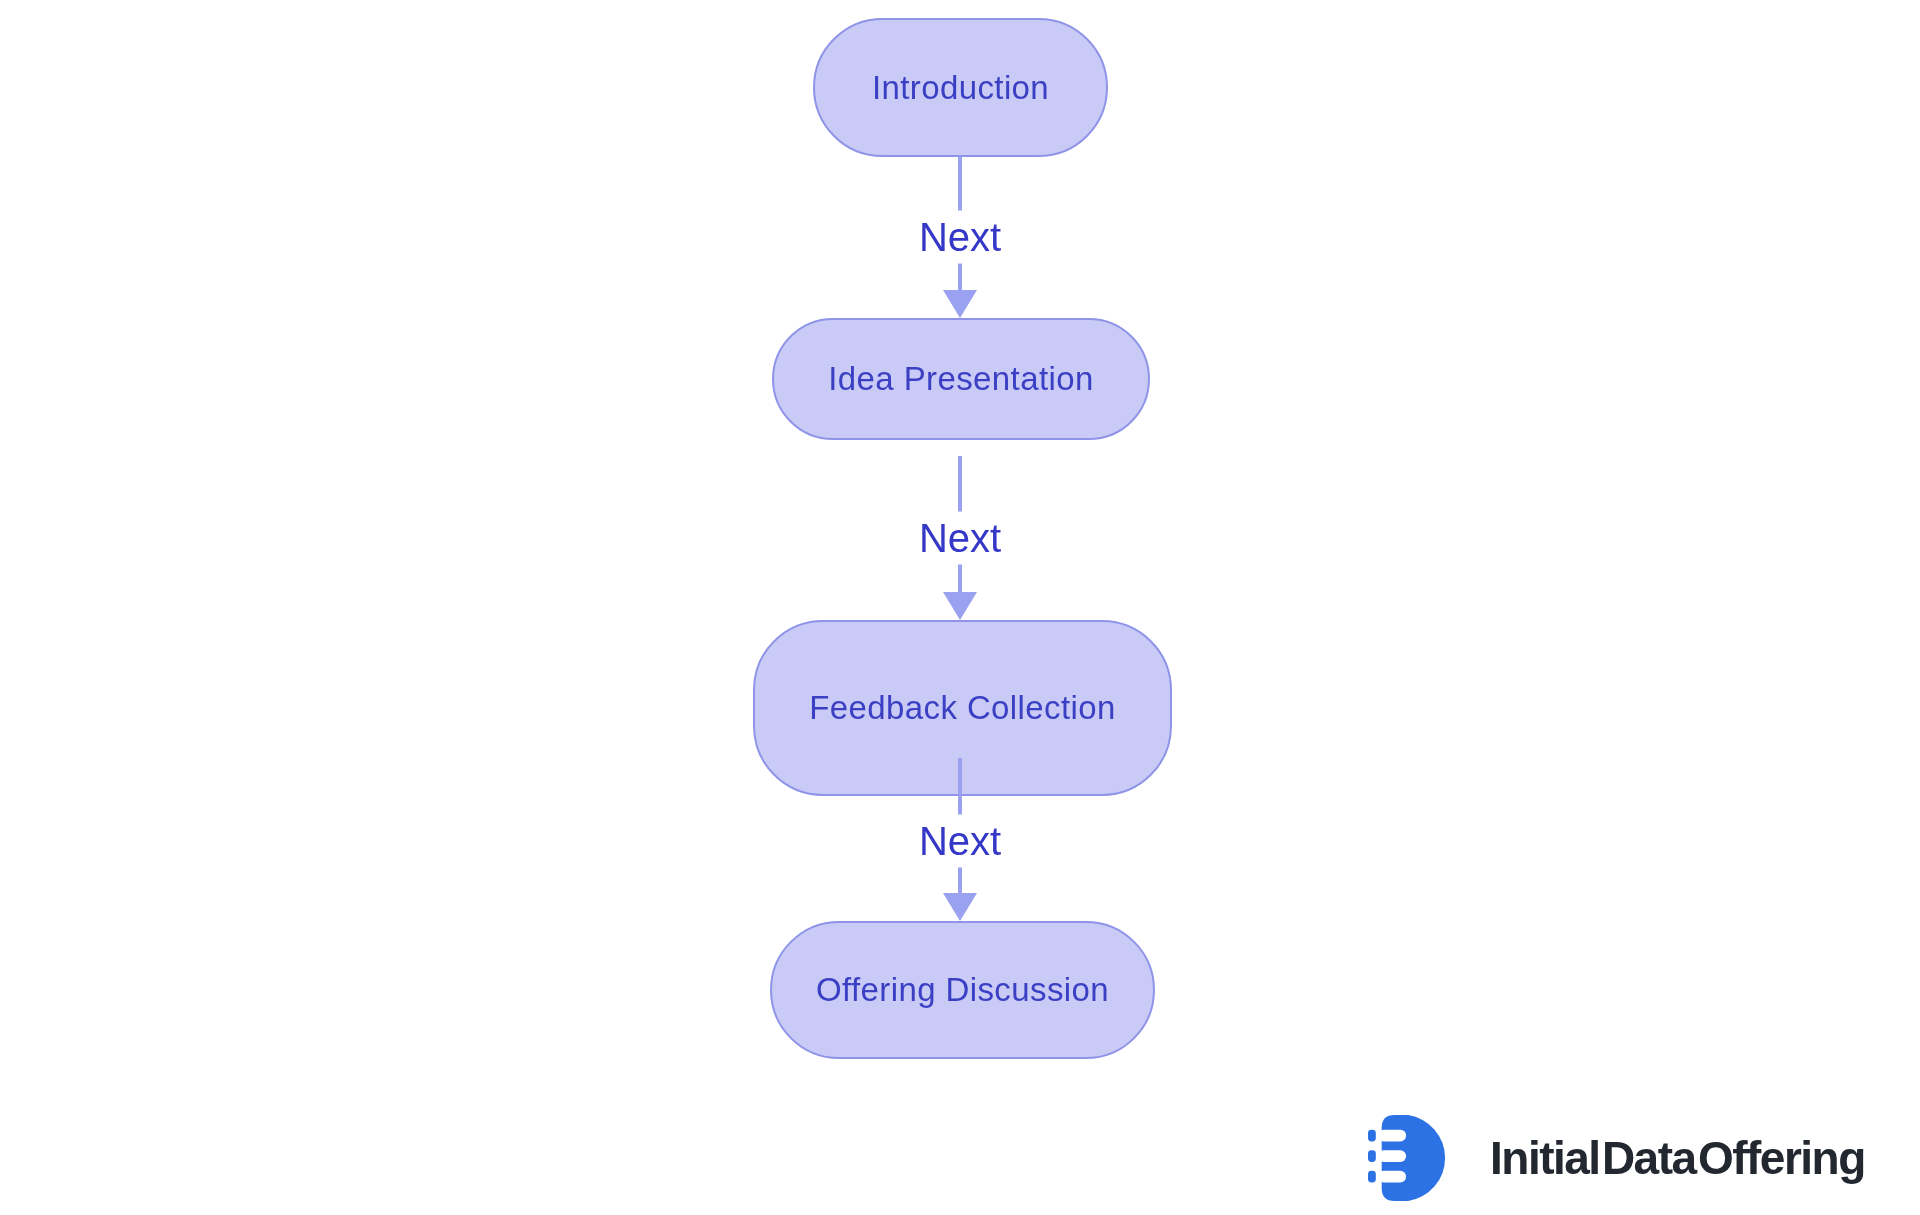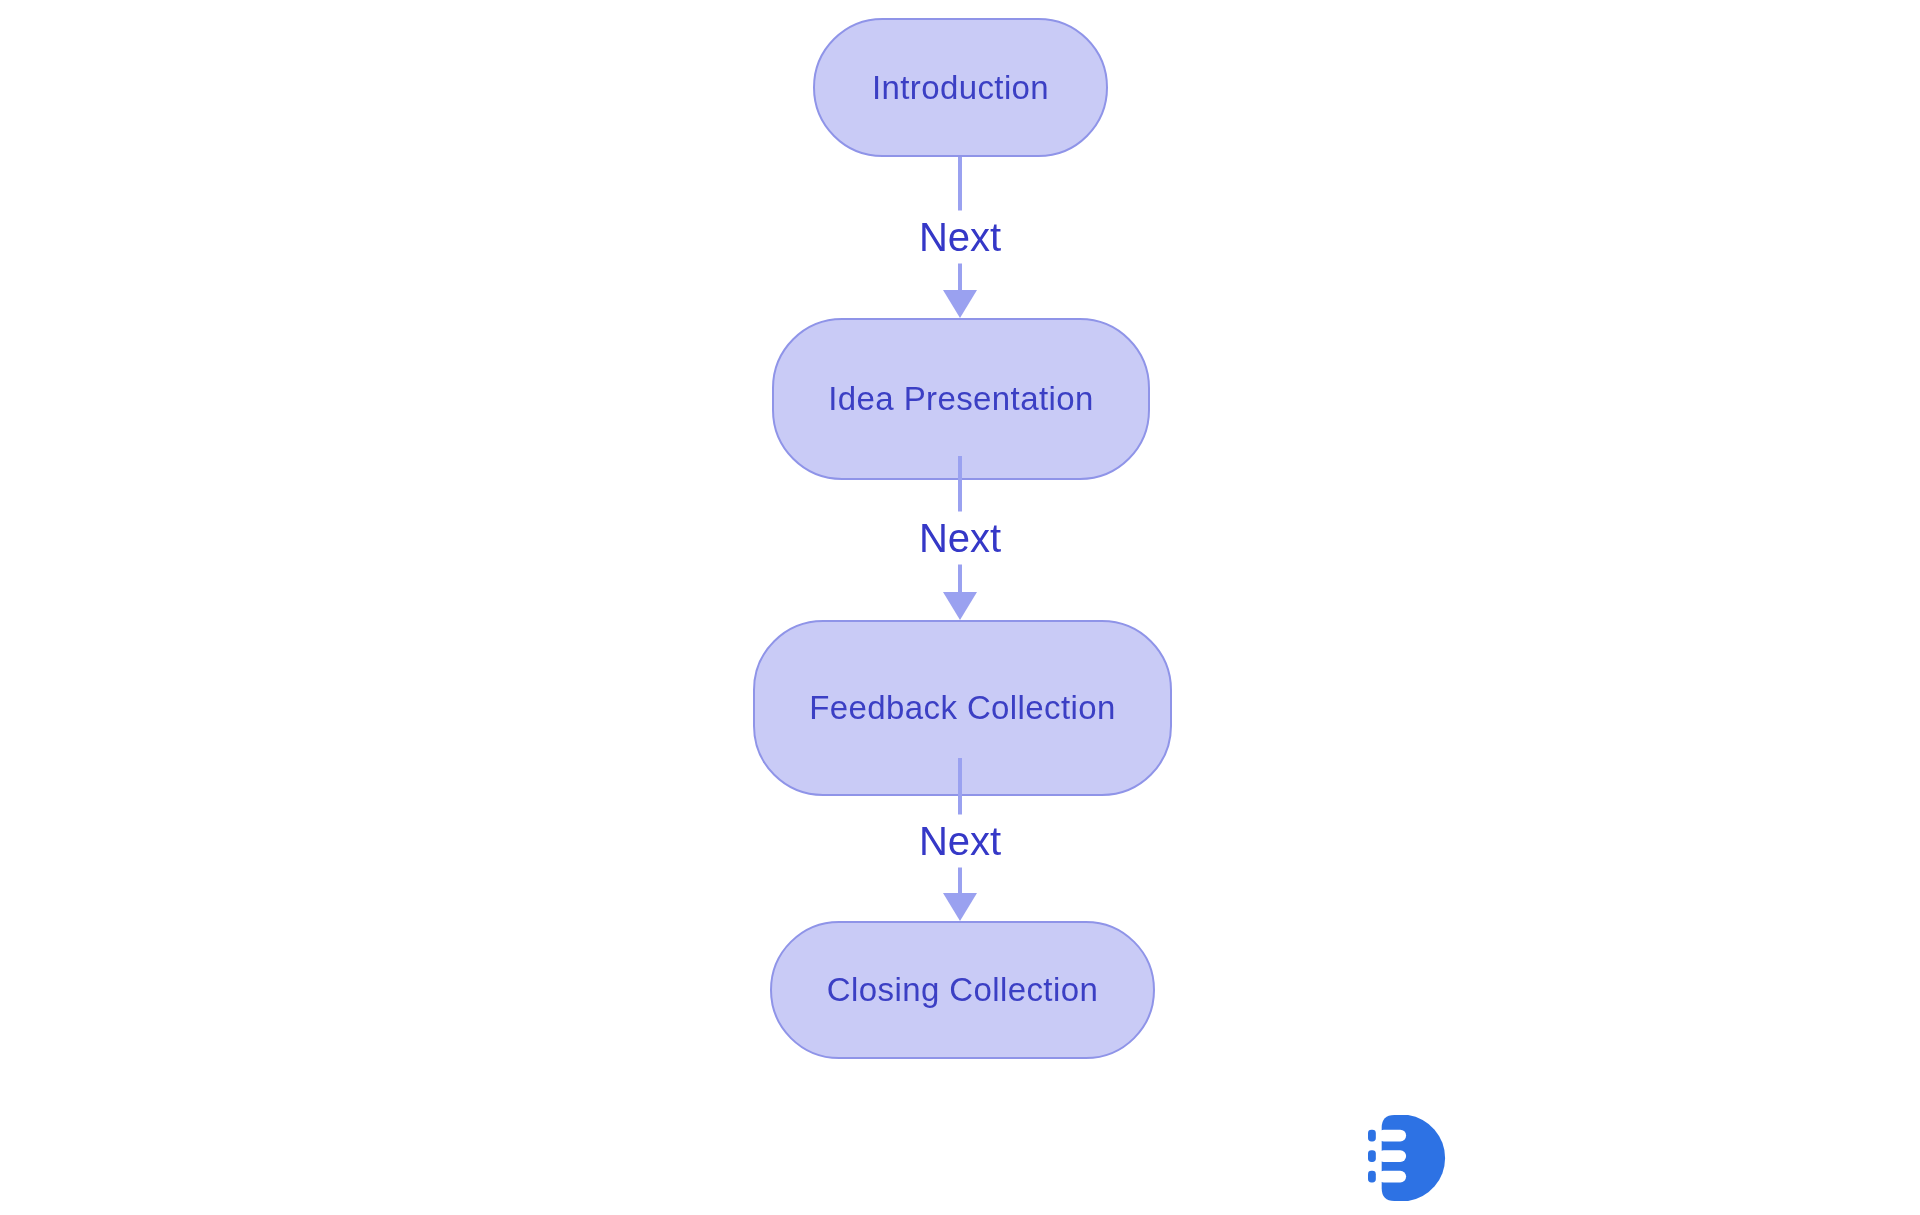--- a/index.html
+++ b/index.html
@@ -77,49 +77,50 @@
   <div class="node" style="left:813px;top:18px;width:295px;height:139px">
     <span>Introduction</span>
   </div>
 
   <div class="edge" style="left:960px;top:157px;height:161px">
     <div class="edge-line" style="height:133px"></div>
     <div class="edge-arrowhead" style="top:133px"></div>
     <span class="edge-label" style="top:80px">Next</span>
   </div>
 
-  <div class="node" style="left:772px;top:318px;width:378px;height:162px">
+  <div class="node" style="left:772px;top:318px;width:378px;height:122px">
     <span>Idea Presentation</span>
   </div>
 
   <div class="edge" style="left:960px;top:456px;height:164px">
     <div class="edge-line" style="height:136px"></div>
     <div class="edge-arrowhead" style="top:136px"></div>
     <span class="edge-label" style="top:82px">Next</span>
   </div>
 
   <div class="node" style="left:753px;top:620px;width:419px;height:176px">
     <span>Feedback Collection</span>
   </div>
 
   <div class="edge" style="left:960px;top:758px;height:163px">
     <div class="edge-line" style="height:135px"></div>
     <div class="edge-arrowhead" style="top:135px"></div>
     <span class="edge-label" style="top:83px">Next</span>
   </div>
 
   <div class="node" style="left:770px;top:921px;width:385px;height:138px">
-    <span>Closing Collection</span>
+    <span>Offering Discussion</span>
   </div>
 
   <div class="brand">
     <svg class="brand-mark" viewBox="0 0 90 90">
       <path d="M 27 1 L 41 1 A 44.5 44.5 0 0 1 41 89 L 27 89 Q 14 89 14 76 L 14 14 Q 14 1 27 1 Z" fill="var(--logo-blue)"></path>
       <rect x="10" y="16" width="29" height="12" rx="6" fill="#ffffff"></rect>
       <rect x="10" y="37" width="29" height="12" rx="6" fill="#ffffff"></rect>
       <rect x="10" y="58" width="29" height="12" rx="6" fill="#ffffff"></rect>
       <rect x="0" y="16" width="8" height="12" rx="3.5" fill="var(--logo-blue)"></rect>
       <rect x="0" y="37" width="8" height="12" rx="3.5" fill="var(--logo-blue)"></rect>
       <rect x="0" y="58" width="8" height="12" rx="3.5" fill="var(--logo-blue)"></rect>
     </svg>
+    <span class="brand-name">Initial Data Offering</span>
   </div>
 
 </div>
 
 </body></html>

